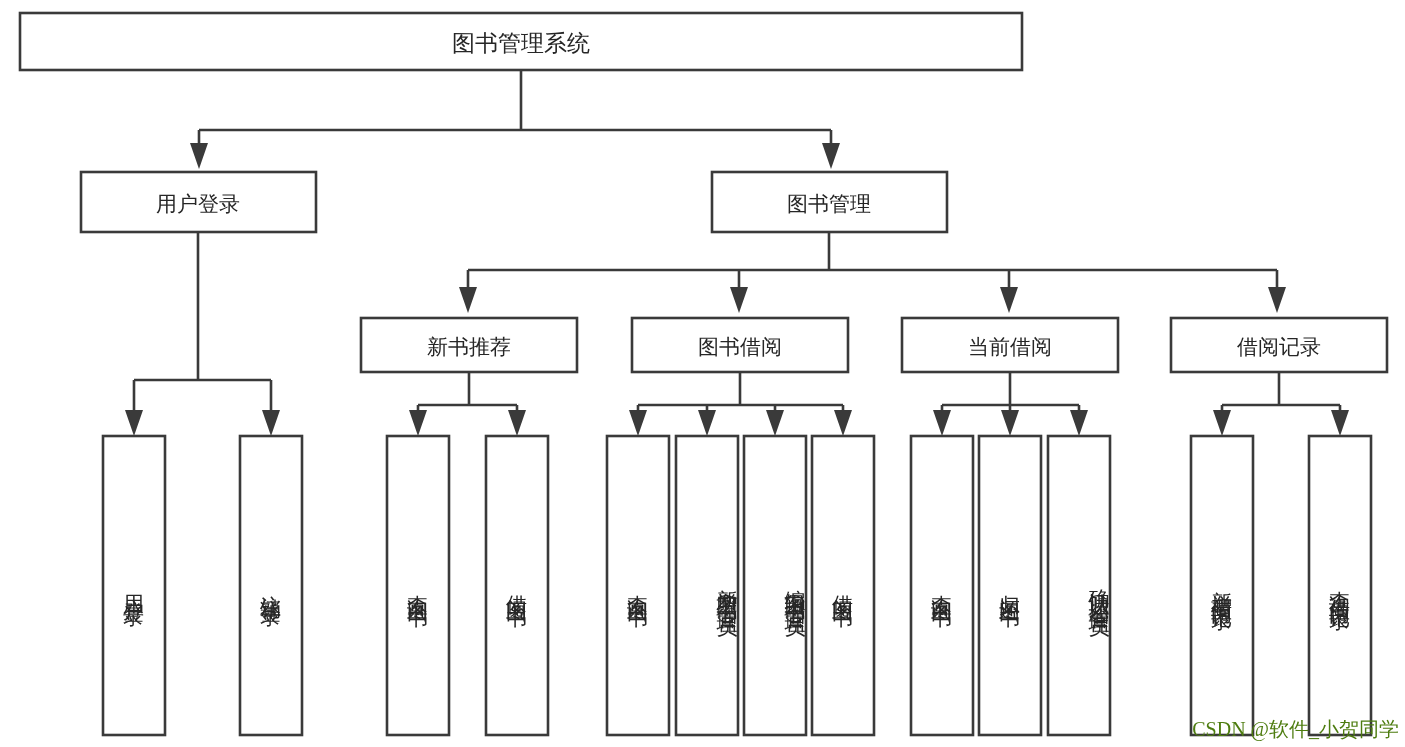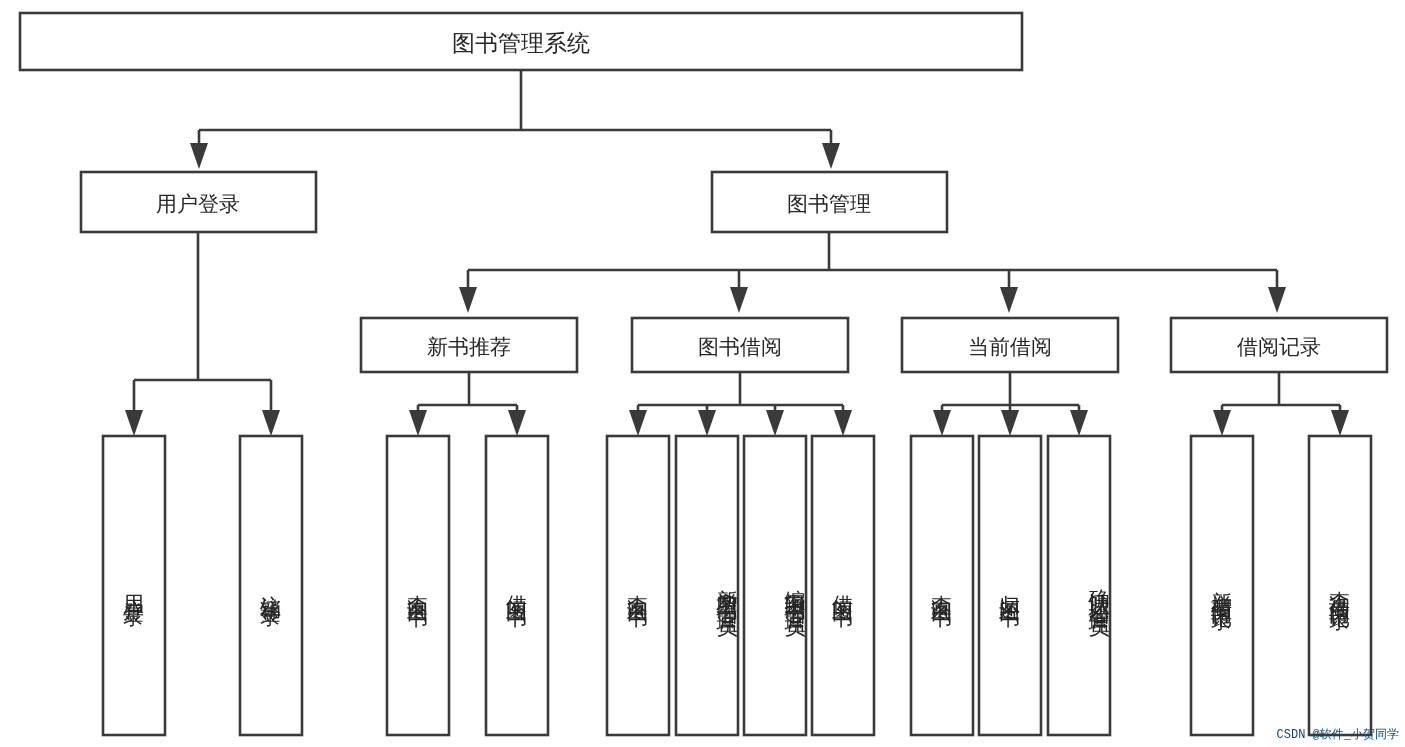--- a/index.html
+++ b/index.html
@@ -40,23 +40,23 @@
     align-items:flex-start;
     justify-content:center;
     white-space:nowrap;
     pointer-events:none;
   }
   .leaf-label.center-v{align-items:center;}
   .watermark{
     position:absolute;
     right:6px;
     bottom:4px;
-    font-family:Liberation Mono, monospace;
-    font-size:12px;
-    color:#0c4a6e;
+    font-family:Liberation Serif, serif;
+    font-size:20px;
+    color:#4d7c0f;
     white-space:nowrap;
     pointer-events:none;
   }
 </style>
 </head>
 <body>
 
 <svg id="diagram" viewBox="0 0 1405 747" xmlns="http://www.w3.org/2000/svg">
 
   <defs>

